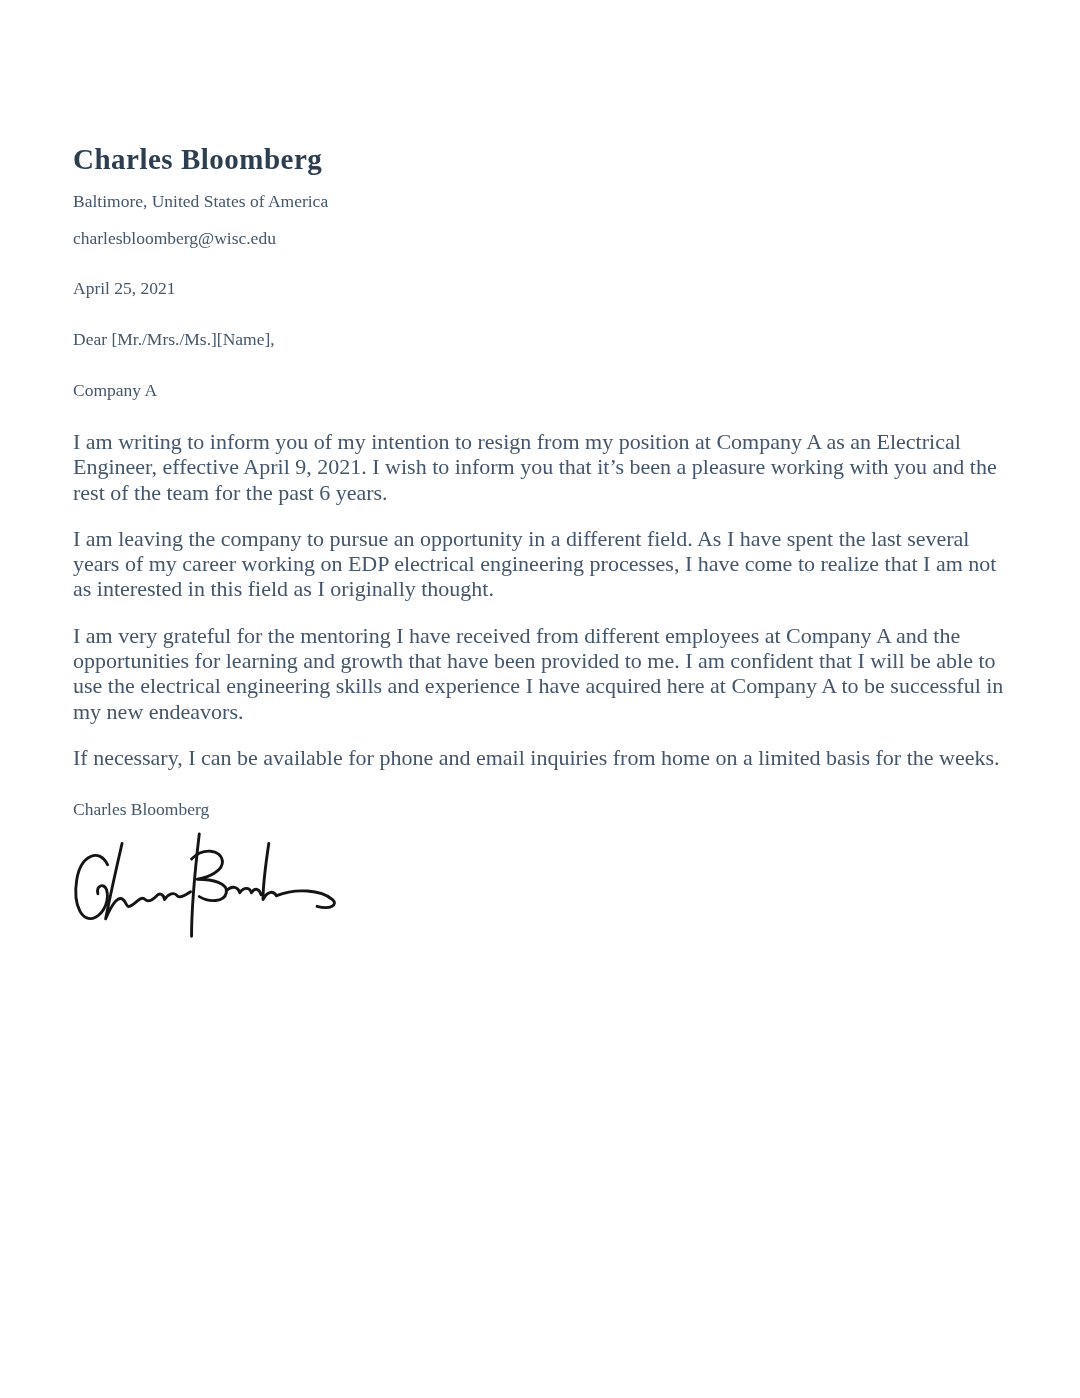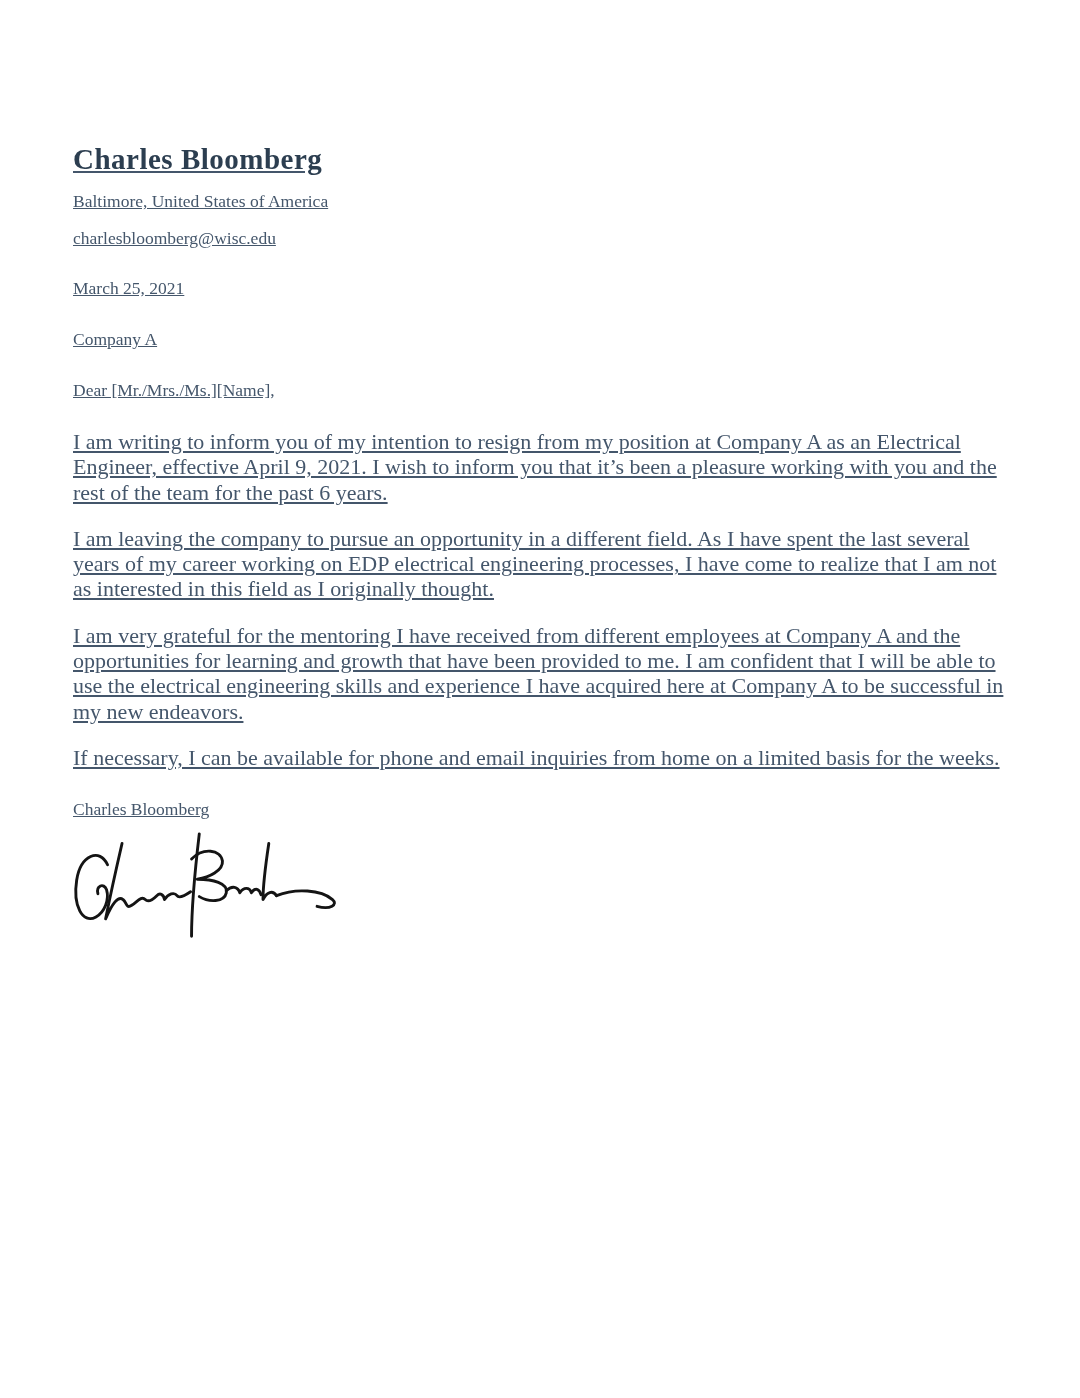--- a/index.html
+++ b/index.html
@@ -10,21 +10,20 @@
   }
   * { margin: 0; padding: 0; box-sizing: border-box; }
   html, body { background: var(--paper); }
   .page {
     width: 1080px;
     height: 1006px;
     background: var(--paper);
     font-family: "Liberation Serif", "DejaVu Serif", serif;
     color: var(--body);
     overflow: hidden;
-    text-decoration: underline;
   }
   .content {
     padding: 143px 73px 0 73px;
     width: 100%;
   }
   .sender-name {
     font-size: 29px;
     font-weight: bold;
     color: var(--heading);
     letter-spacing: 0.5px;
@@ -67,25 +66,25 @@
 <body>
 
 <div class="page">
   <div class="content">
 
     <div class="sender-name">Charles Bloomberg</div>
 
     <div class="contact-line">Baltimore, United States of America</div>
     <div class="contact-line">charlesbloomberg@wisc.edu</div>
 
-    <div class="block-line">March 25, 2021</div>
+    <div class="block-line">April 25, 2021</div>
+
+    <div class="block-line">Dear [Mr./Mrs./Ms.][Name],</div>
 
     <div class="block-line">Company A</div>
-
-    <div class="block-line">Dear [Mr./Mrs./Ms.][Name],</div>
 
     <div class="paragraphs">
       <p class="paragraph">I am writing to inform you of my intention to resign from my position at Company A as an Electrical Engineer, effective April 9, 2021. I wish to inform you that it’s been a pleasure working with you and the rest of the team for the past 6 years.</p>
       <p class="paragraph">I am leaving the company to pursue an opportunity in a different field. As I have spent the last several years of my career working on EDP electrical engineering processes, I have come to realize that I am not as interested in this field as I originally thought.</p>
       <p class="paragraph">I am very grateful for the mentoring I have received from different employees at Company A and the opportunities for learning and growth that have been provided to me. I am confident that I will be able to use the electrical engineering skills and experience I have acquired here at Company A to be successful in my new endeavors.</p>
       <p class="paragraph">If necessary, I can be available for phone and email inquiries from home on a limited basis for the weeks.</p>
     </div>
 
     <div class="closing">Charles Bloomberg</div>
 

